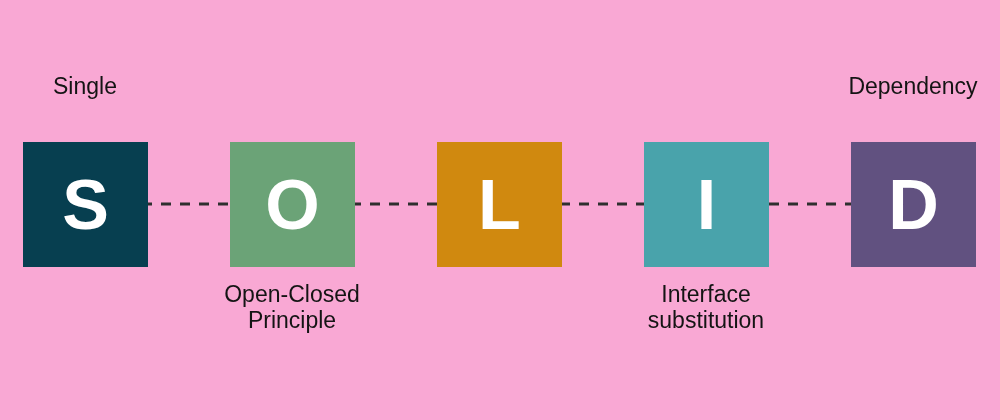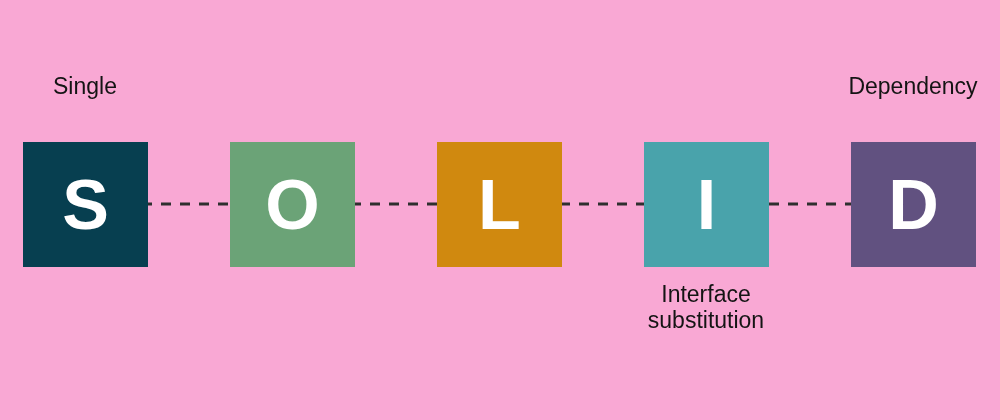--- a/index.html
+++ b/index.html
@@ -65,20 +65,24 @@
 <div class="canvas">
 
   <svg class="connector-svg" viewBox="0 0 1000 420" xmlns="http://www.w3.org/2000/svg">
     <line x1="85" y1="204" x2="915" y2="204" stroke="#2f2f2f" stroke-width="3" stroke-dasharray="10 9"></line>
   </svg>
 
   <div class="label label-above lbl-0">
     <span>Single</span><br>
   </div>
 
+  <div class="label label-below lbl-1">
+    <span>Open-Closed</span><br>
+    <span>Principle</span>
+  </div>
 
 
   <div class="label label-below lbl-3">
     <span>Interface</span><br>
     <span>substitution</span>
   </div>
 
   <div class="label label-above lbl-4">
     <span>Dependency</span><br>
   </div>

